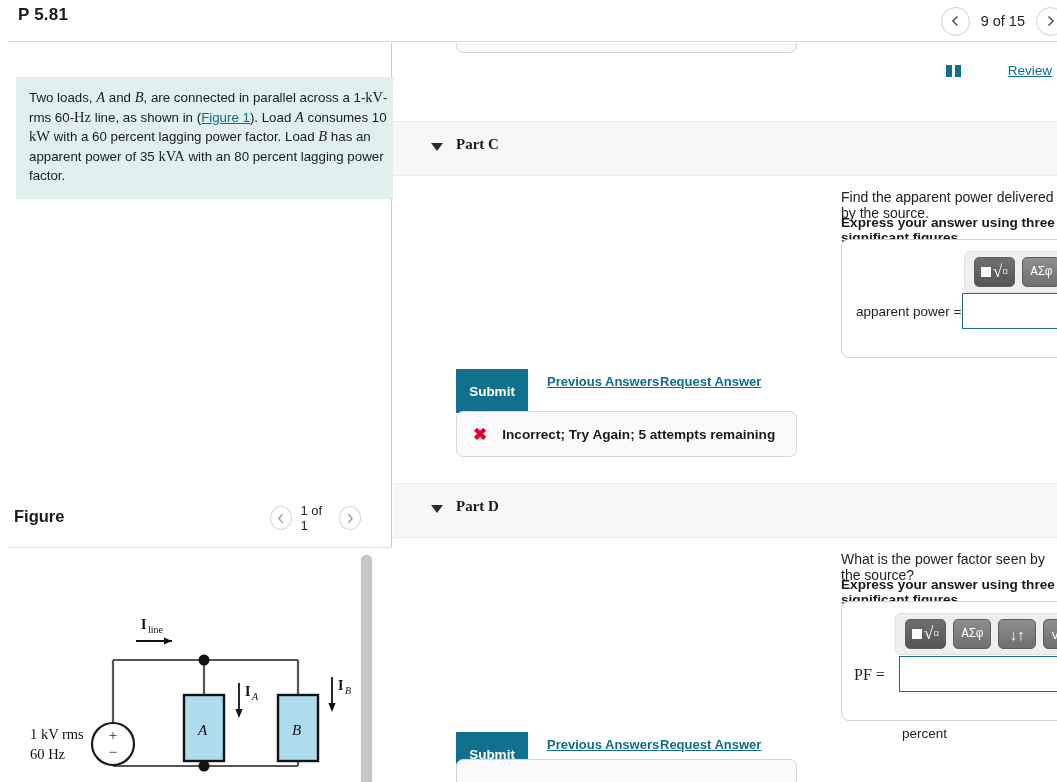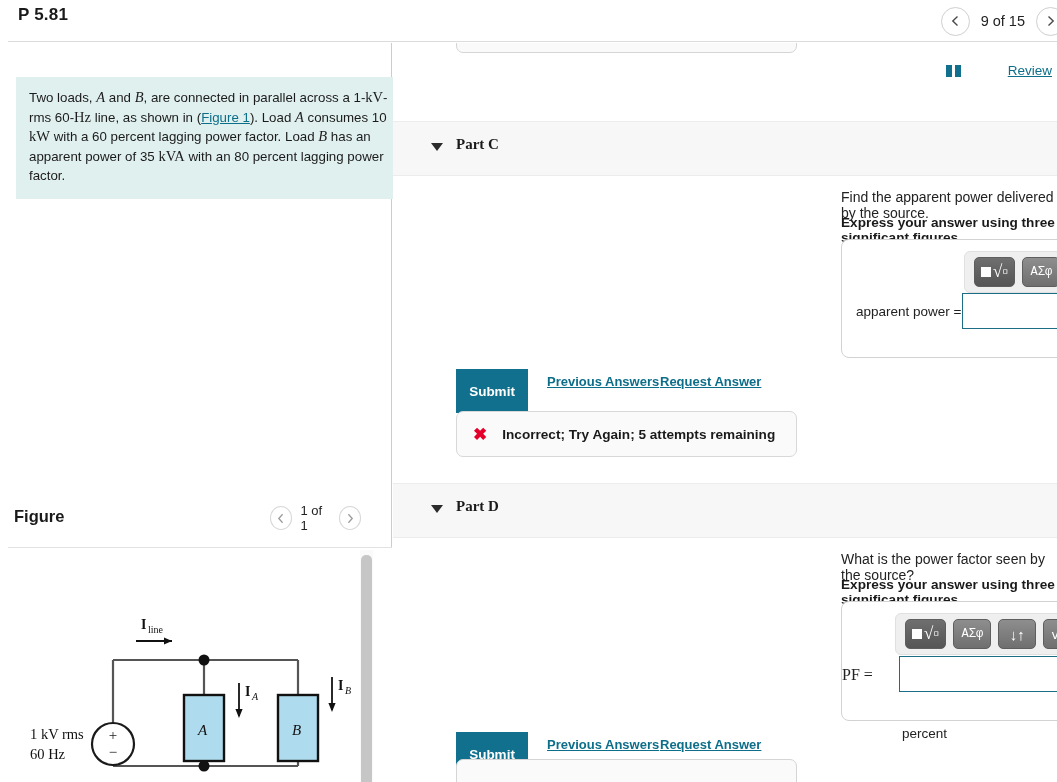--- a/index.html
+++ b/index.html
@@ -333,21 +333,21 @@
             <span class="greek">ΑΣφ</span>
           </div>
         <div class="mbtn">
             <span>↓↑</span>
           </div>
         <div class="mbtn">
             <span class="vec">vec</span>
           </div>
 
       </div>
-      <div class="ans-label serifpf" style="left:0; top:64px;">PF =</div>
+      <div class="ans-label serifpf" style="left:12px; top:64px;">PF =</div>
       <div class="ans-input" style="left:57px; top:54px; width:374px;"></div>
     </div>
     <div class="ans-unit sans" style="left:509px; top:683px;">percent</div>
 
     <div class="submit-btn" style="left:63px; top:689px;">Submit</div>
     <div class="link-a" style="left:154px; top:694px;">Previous Answers</div>
     <div class="link-a" style="left:267px; top:694px;">Request Answer</div>
 
     <div class="partial-box-bottom"></div>
   </div>

